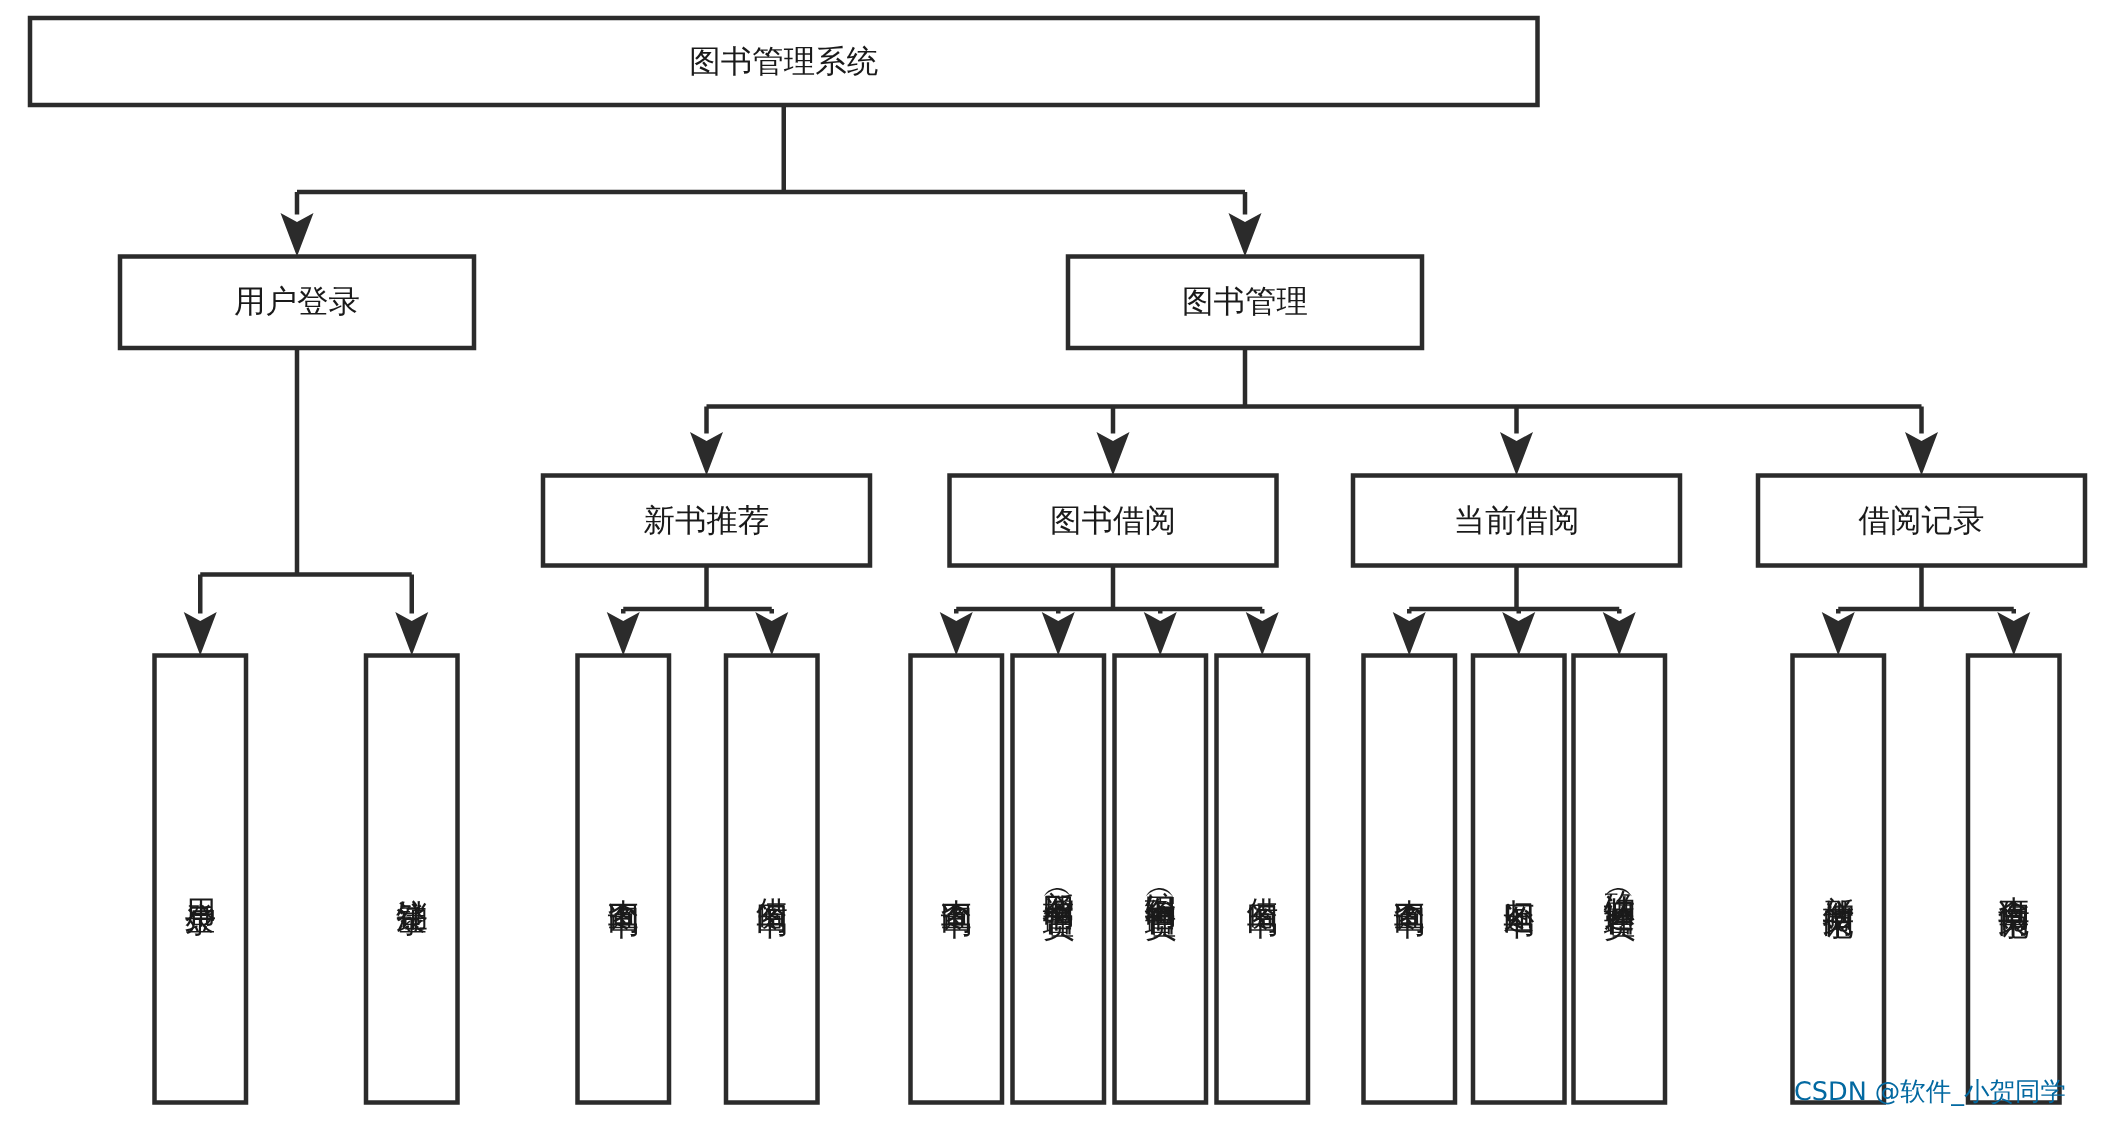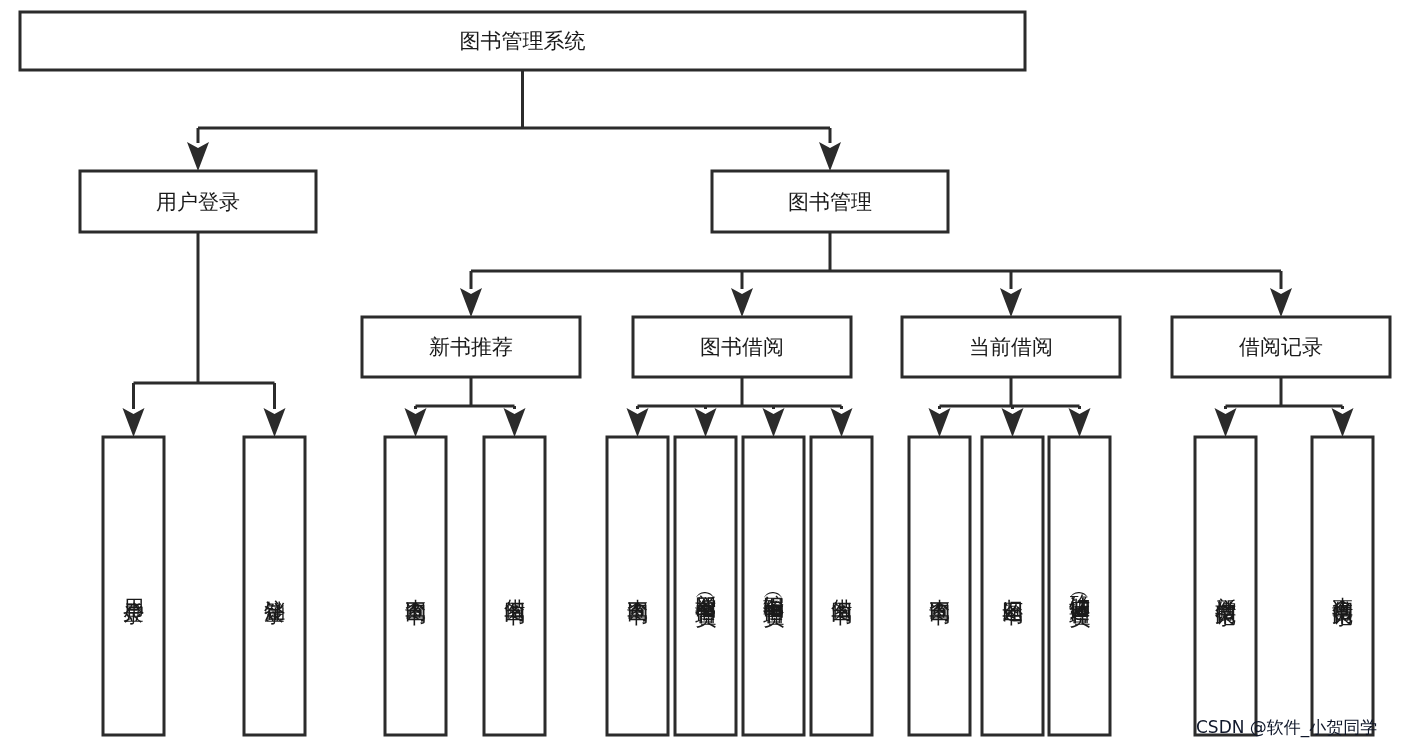--- a/index.html
+++ b/index.html
@@ -168,13 +168,13 @@
     <div class="vlabel" style="left: 675px; top: 437px; width: 61px; height: 298px; display: flex; align-items: center; justify-content: center;">新增图书（管理员）</div>
     <div class="vlabel" style="left: 743px; top: 437px; width: 61px; height: 298px; display: flex; align-items: center; justify-content: center;">编辑图书（管理员）</div>
     <div class="vlabel" style="left: 811px; top: 437px; width: 61px; height: 298px; display: flex; align-items: center; justify-content: center;">借阅图书</div>
     <div class="vlabel" style="left: 909px; top: 437px; width: 61px; height: 298px; display: flex; align-items: center; justify-content: center;">查询图书</div>
     <div class="vlabel" style="left: 982px; top: 437px; width: 61px; height: 298px; display: flex; align-items: center; justify-content: center;">归还图书</div>
     <div class="vlabel" style="left: 1049px; top: 437px; width: 61px; height: 298px; display: flex; align-items: center; justify-content: center;">确认归还（管理员）</div>
     <div class="vlabel" style="left: 1195px; top: 437px; width: 61px; height: 298px; display: flex; align-items: center; justify-content: center;">新增借阅记录</div>
     <div class="vlabel" style="left: 1312px; top: 437px; width: 61px; height: 298px; display: flex; align-items: center; justify-content: center;">查询借阅记录</div>
   </div>
 
-<div class="watermark" style="left: 1196px; top: 716px; color: #0f172a;">CSDN @软件_小贺同学</div>
+<div class="watermark" style="left: 1196px; top: 716px; color: #0369a1;">CSDN @软件_小贺同学</div>
 
 </body></html>

